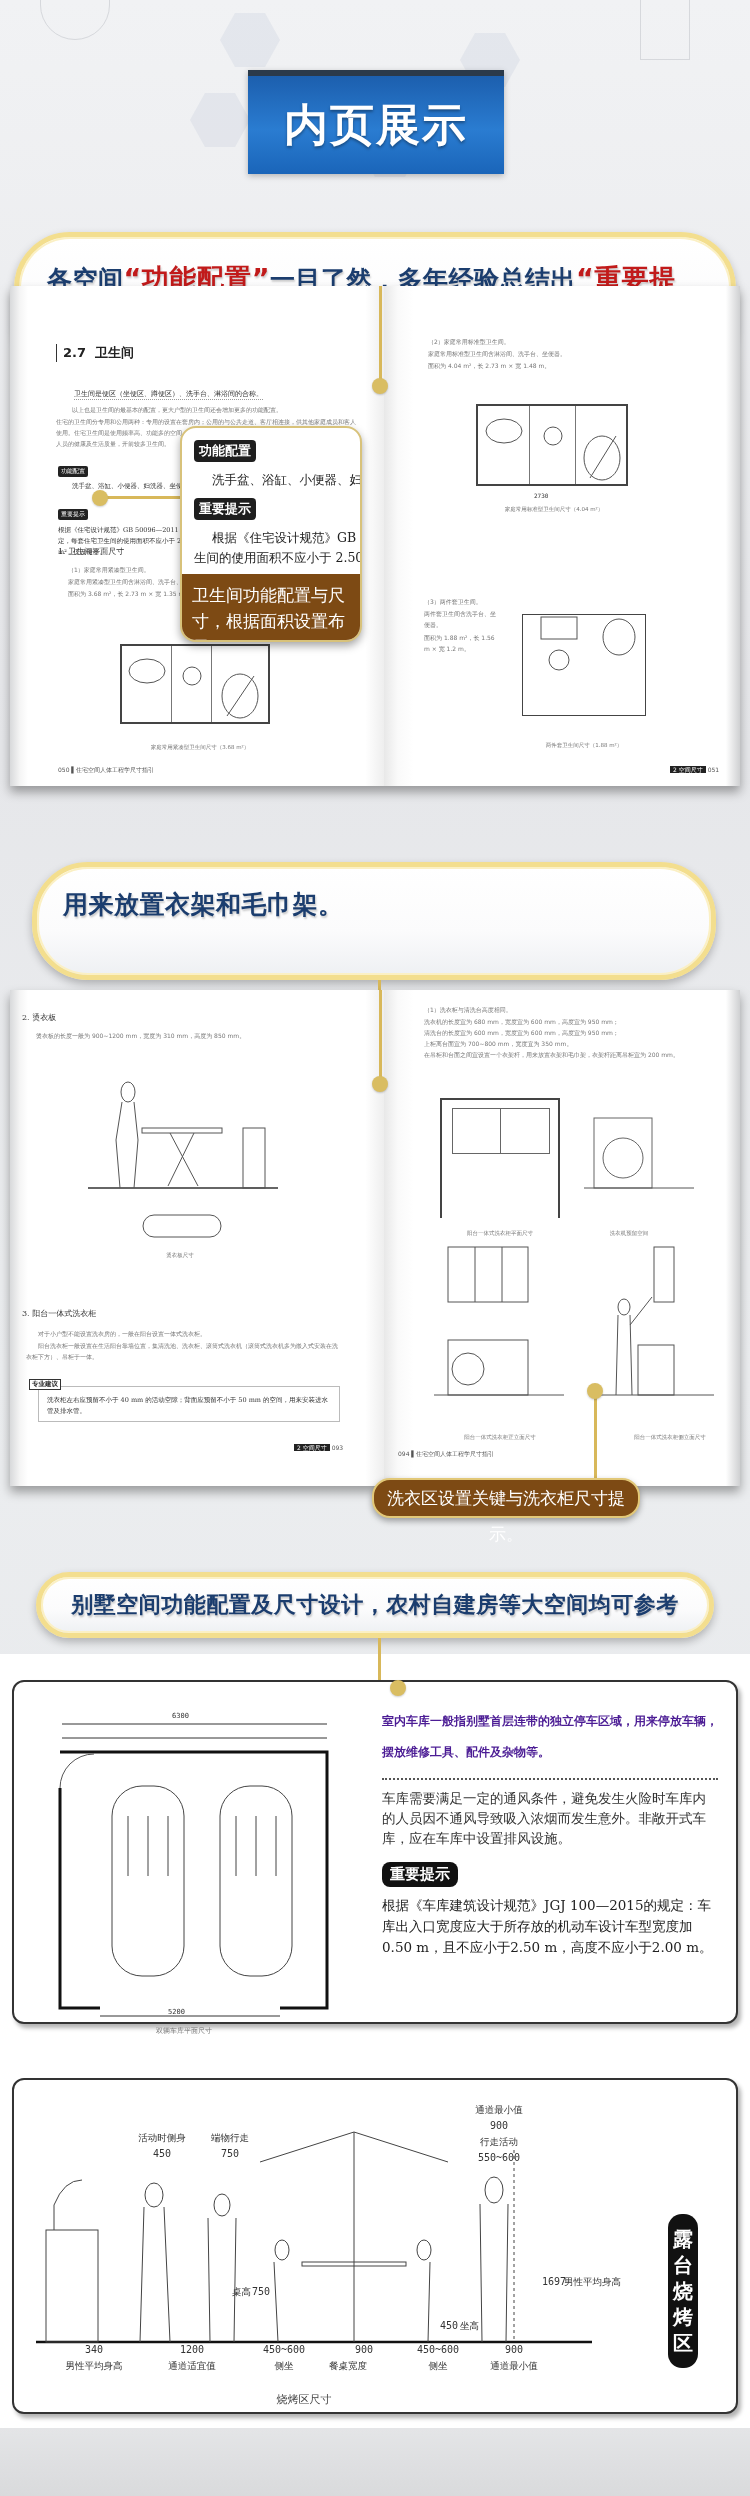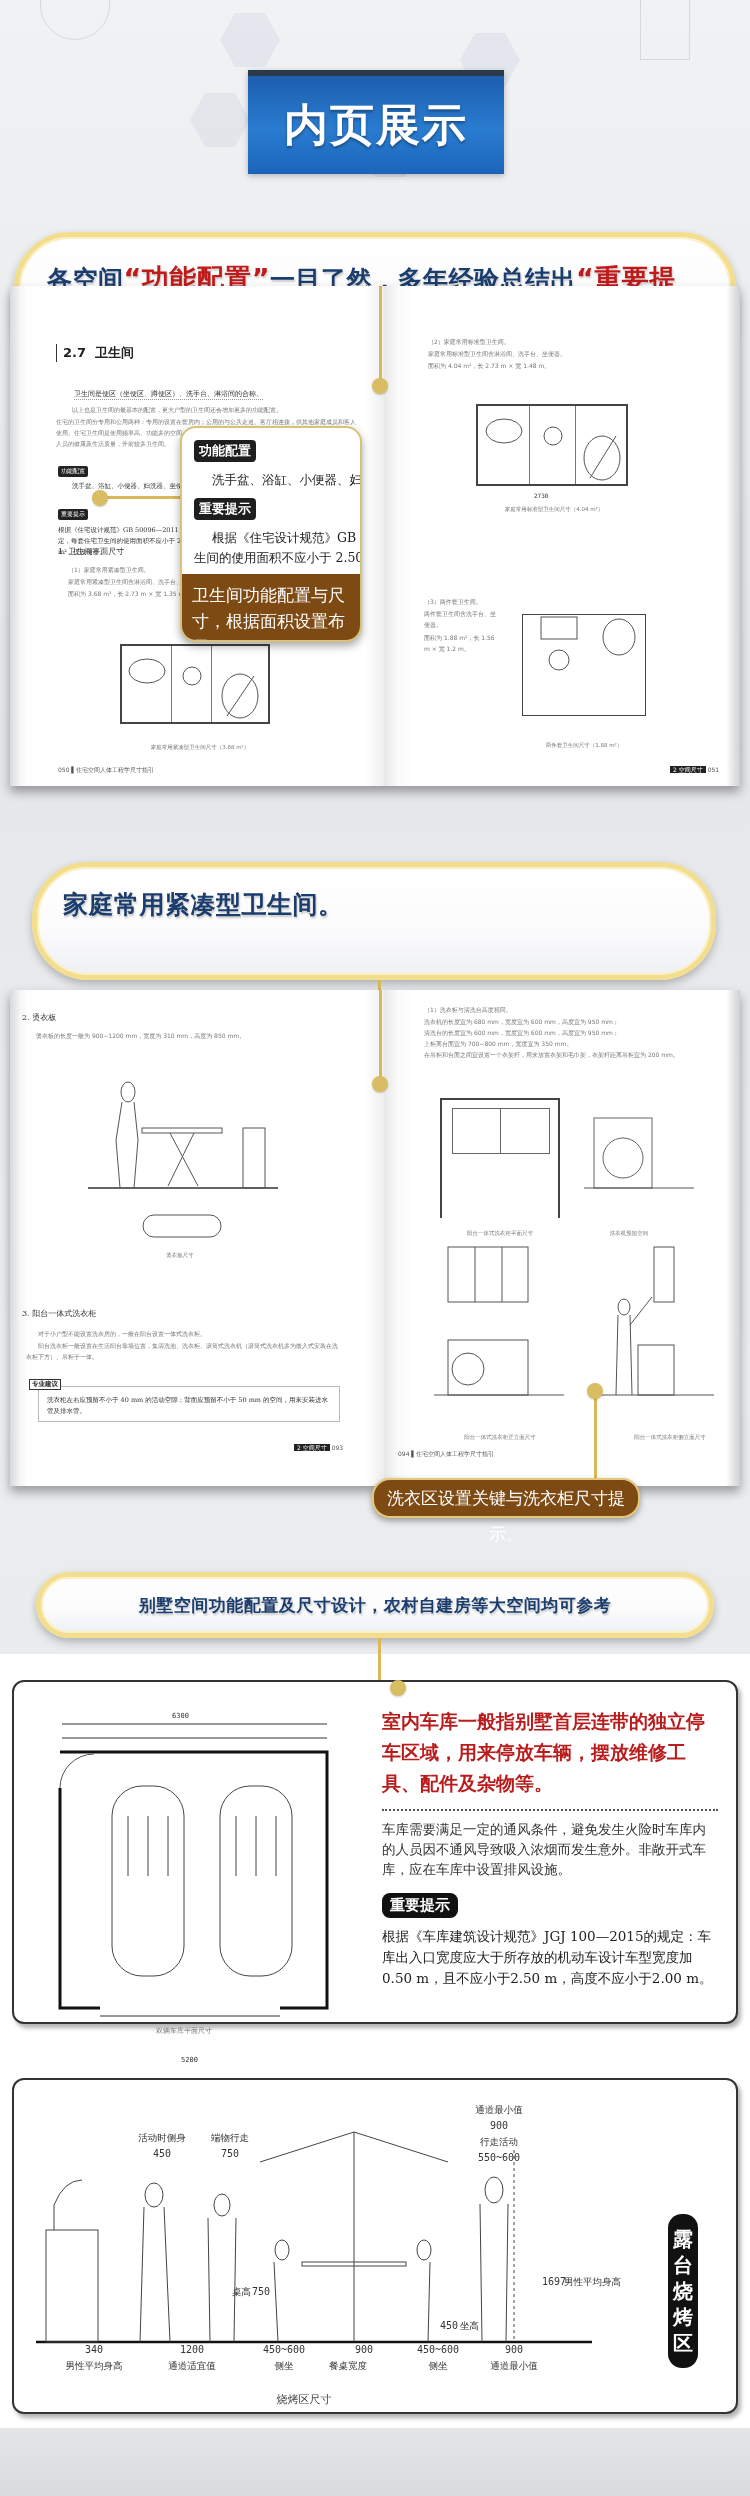--- a/index.html
+++ b/index.html
@@ -33,21 +33,21 @@
 .footer .bk{background:#222;color:#fff;padding:0 3px;}
 
 .zcard{position:absolute;left:180px;top:426px;width:182px;height:216px;border:2px solid #d8c27a;border-radius:16px;background:#fff;box-shadow:0 4px 8px rgba(0,0,0,.35);overflow:hidden;}
 .zcard .ztag{display:inline-block;background:#1e1e1e;color:#fff;font-size:13px;font-weight:bold;padding:2px 5px;border-radius:4px;margin:12px 0 0 12px;}
 .zcard .ztxt{font-family:"DejaVu Serif",serif;font-size:12.5px;color:#222;white-space:nowrap;margin-top:8px;padding-left:12px;line-height:20px;}
 .zcard .zbottom{position:absolute;left:0;right:0;bottom:0;height:66px;background:#7d4a14;color:#fff;font-size:17px;line-height:26px;padding:8px 10px;}
 .brown-pill{position:absolute;left:372px;top:1478px;width:268px;height:40px;background:#7d4a14;border:2px solid #e2c878;border-radius:18px;color:#fff;font-size:17px;line-height:36px;text-align:center;box-shadow:0 3px 6px rgba(0,0,0,.35);}
 
 .card{position:absolute;left:12px;width:726px;background:#fff;border:2px solid #333;border-radius:12px;box-shadow:3px 4px 4px rgba(0,0,0,.3);}
 .garage-text{position:absolute;left:368px;top:24px;width:336px;}
-.garage-text .lead{font-family:Liberation Sans, sans-serif;font-size:19px;font-weight:bold;color:#b91c1c;line-height:31px;}
+.garage-text .lead{font-family:Liberation Sans, sans-serif;font-size:12px;font-weight:bold;color:#4c1d95;line-height:31px;}
 .garage-text .dotted{border-top:2px dotted #555;margin:10px 0 8px;}
 .garage-text .body{font-size:13.5px;color:#333;line-height:20px;}
 .garage-text .tip{display:inline-block;background:#111;color:#fff;font-size:15px;font-weight:bold;padding:3px 8px;border-radius:8px;margin:14px 0 8px;}
 .garage-text .rule{font-family:"DejaVu Serif",serif;font-size:13.5px;color:#222;line-height:21px;}
 .vlabel{position:absolute;right:38px;top:134px;width:30px;background:#111;color:#fff;border-radius:14px;font-size:20px;font-weight:bold;text-align:center;padding:12px 0;line-height:26px;}
 .dim{position:absolute;font-size:10px;color:#333;text-align:center;font-family:"DejaVu Sans Mono",monospace;}
 .dimlbl{position:absolute;font-size:9.5px;color:#333;text-align:center;font-family:"DejaVu Serif",serif;}
 svg{position:absolute;overflow:visible;}
 </style>
 </head>
@@ -147,21 +147,21 @@
   <div class="zcard" style="z-index:3;">
     <span class="ztag">功能配置</span>
     <div class="ztxt" style="padding-left:30px;">洗手盆、浴缸、小便器、妇洗</div>
     <span class="ztag" style="margin-top:8px;">重要提示</span>
     <div class="ztxt" style="padding-left:30px;">根据《住宅设计规范》GB 50</div>
     <div class="ztxt" style="margin-top:0;">生间的使用面积不应小于 2.50 m²,</div>
     <div class="zbottom">卫生间功能配置与尺寸，根据面积设置布局。</div>
   </div>
 
   <div class="pill" style="top:862px;height:118px;left:32px;width:684px;padding:18px 26px;">
-    <p>家庭常用紧凑型卫生间。</p>
+    <p>用来放置衣架和毛巾架。</p>
   </div>
   <div class="connector" style="left:378px;top:980px;height:20px;"></div>
 
   <div class="spread" style="top:990px;height:496px;">
     <div class="leftpage">
       <div class="t-head" style="position:absolute;left:12px;top:22px;">2. 烫衣板</div>
       <div class="t-small" style="position:absolute;left:26px;top:40px;">烫衣板的长度一般为 900~1200 mm，宽度为 310 mm，高度为 850 mm。</div>
       <svg width="374" height="180" style="left:0;top:70px;">
         <line x1="78" y1="128" x2="268" y2="128" stroke="#333" stroke-width="1.5"></line>
         <ellipse cx="118" cy="32" rx="7" ry="10" fill="none" stroke="#555"></ellipse>
@@ -220,21 +220,21 @@
     </div>
   </div>
 
   <div class="connector" style="left:379px;top:990px;height:90px;"></div>
   <div class="dot" style="left:372px;top:1076px;"></div>
   <div class="connector" style="left:594px;top:1390px;height:90px;"></div>
   <div class="dot" style="left:587px;top:1383px;"></div>
   <div class="brown-pill">洗衣区设置关键与洗衣柜尺寸提示。</div>
 
   <div class="pill" style="top:1572px;height:66px;left:36px;width:678px;padding:8px 20px;text-align:center;">
-    <p style="font-size:17px;line-height:40px;">别墅空间功能配置及尺寸设计，农村自建房等大空间均可参考</p>
+    <p style="font-size:22px;line-height:40px;">别墅空间功能配置及尺寸设计，农村自建房等大空间均可参考</p>
   </div>
   <div class="connector" style="left:378px;top:1638px;height:40px;"></div>
   <div style="position:absolute;left:0;top:1654px;width:750px;height:842px;background:#fff;"></div>
   <div class="connector" style="left:378px;top:1654px;height:30px;"></div>
 
   <div class="card" style="top:1680px;height:344px;">
     <div class="dot" style="left:38px;top:-2px;left:376px;"></div>
     <svg width="340" height="330" style="left:28px;top:34px;">
       <line x1="20" y1="8" x2="285" y2="8" stroke="#333"></line>
       <line x1="20" y1="22" x2="285" y2="22" stroke="#333"></line>
@@ -244,21 +244,21 @@
       <rect x="178" y="70" width="72" height="190" rx="30" fill="none" stroke="#444"></rect>
       <line x1="86" y1="100" x2="86" y2="160" stroke="#444"></line>
         <line x1="106" y1="100" x2="106" y2="160" stroke="#444"></line>
         <line x1="126" y1="100" x2="126" y2="160" stroke="#444"></line>
       <line x1="194" y1="100" x2="194" y2="160" stroke="#444"></line>
         <line x1="214" y1="100" x2="214" y2="160" stroke="#444"></line>
         <line x1="234" y1="100" x2="234" y2="160" stroke="#444"></line>
       <line x1="58" y1="300" x2="238" y2="300" stroke="#333"></line>
     </svg>
     <div class="dim" style="left:158px;top:30px;font-size:7px;">6300</div>
-    <div class="dim" style="left:167px;top:326px;font-size:7px;margin-top:48px;">5200</div>
+    <div class="dim" style="left:154px;top:326px;font-size:7px;">5200</div>
     <div class="caption" style="left:130px;top:344px;width:80px;font-size:7px;">双辆车库平面尺寸</div>
     <div class="garage-text">
       <div class="lead">室内车库一般指别墅首层连带的独立停车区域，用来停放车辆，摆放维修工具、配件及杂物等。</div>
       <div class="dotted"></div>
       <div class="body">车库需要满足一定的通风条件，避免发生火险时车库内的人员因不通风导致吸入浓烟而发生意外。非敞开式车库，应在车库中设置排风设施。</div>
       <span class="tip">重要提示</span>
       <div class="rule">根据《车库建筑设计规范》JGJ 100—2015的规定：车库出入口宽度应大于所存放的机动车设计车型宽度加0.50 m，且不应小于2.50 m，高度不应小于2.00 m。</div>
     </div>
   </div>
 

